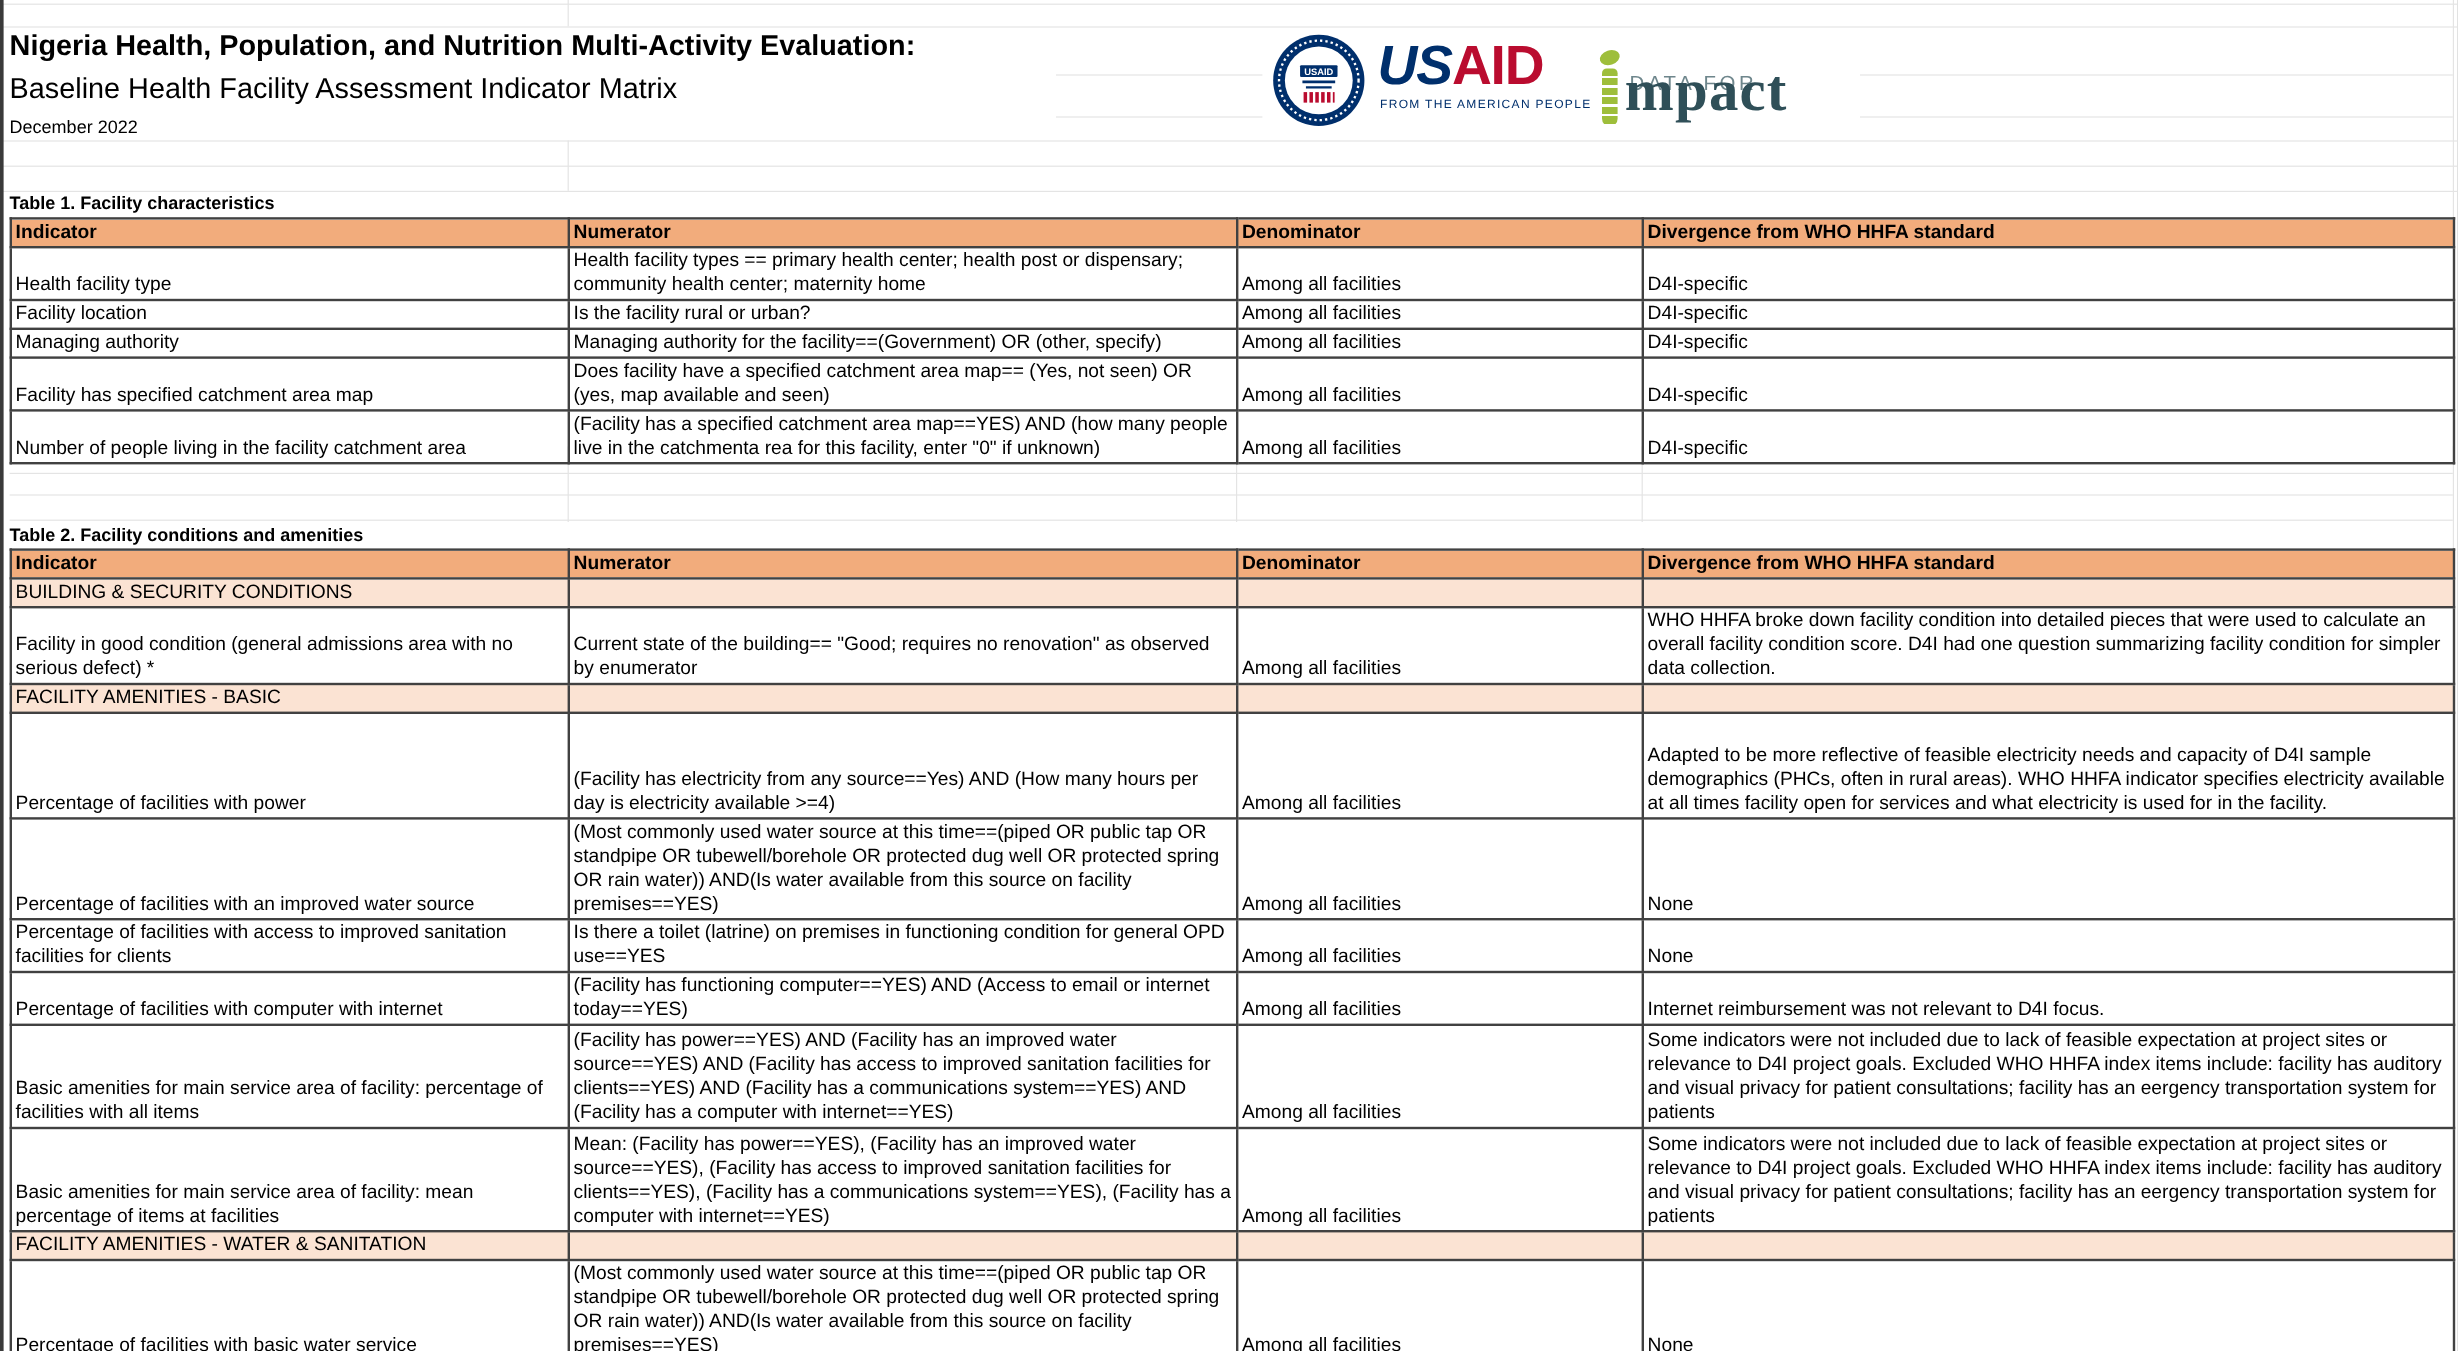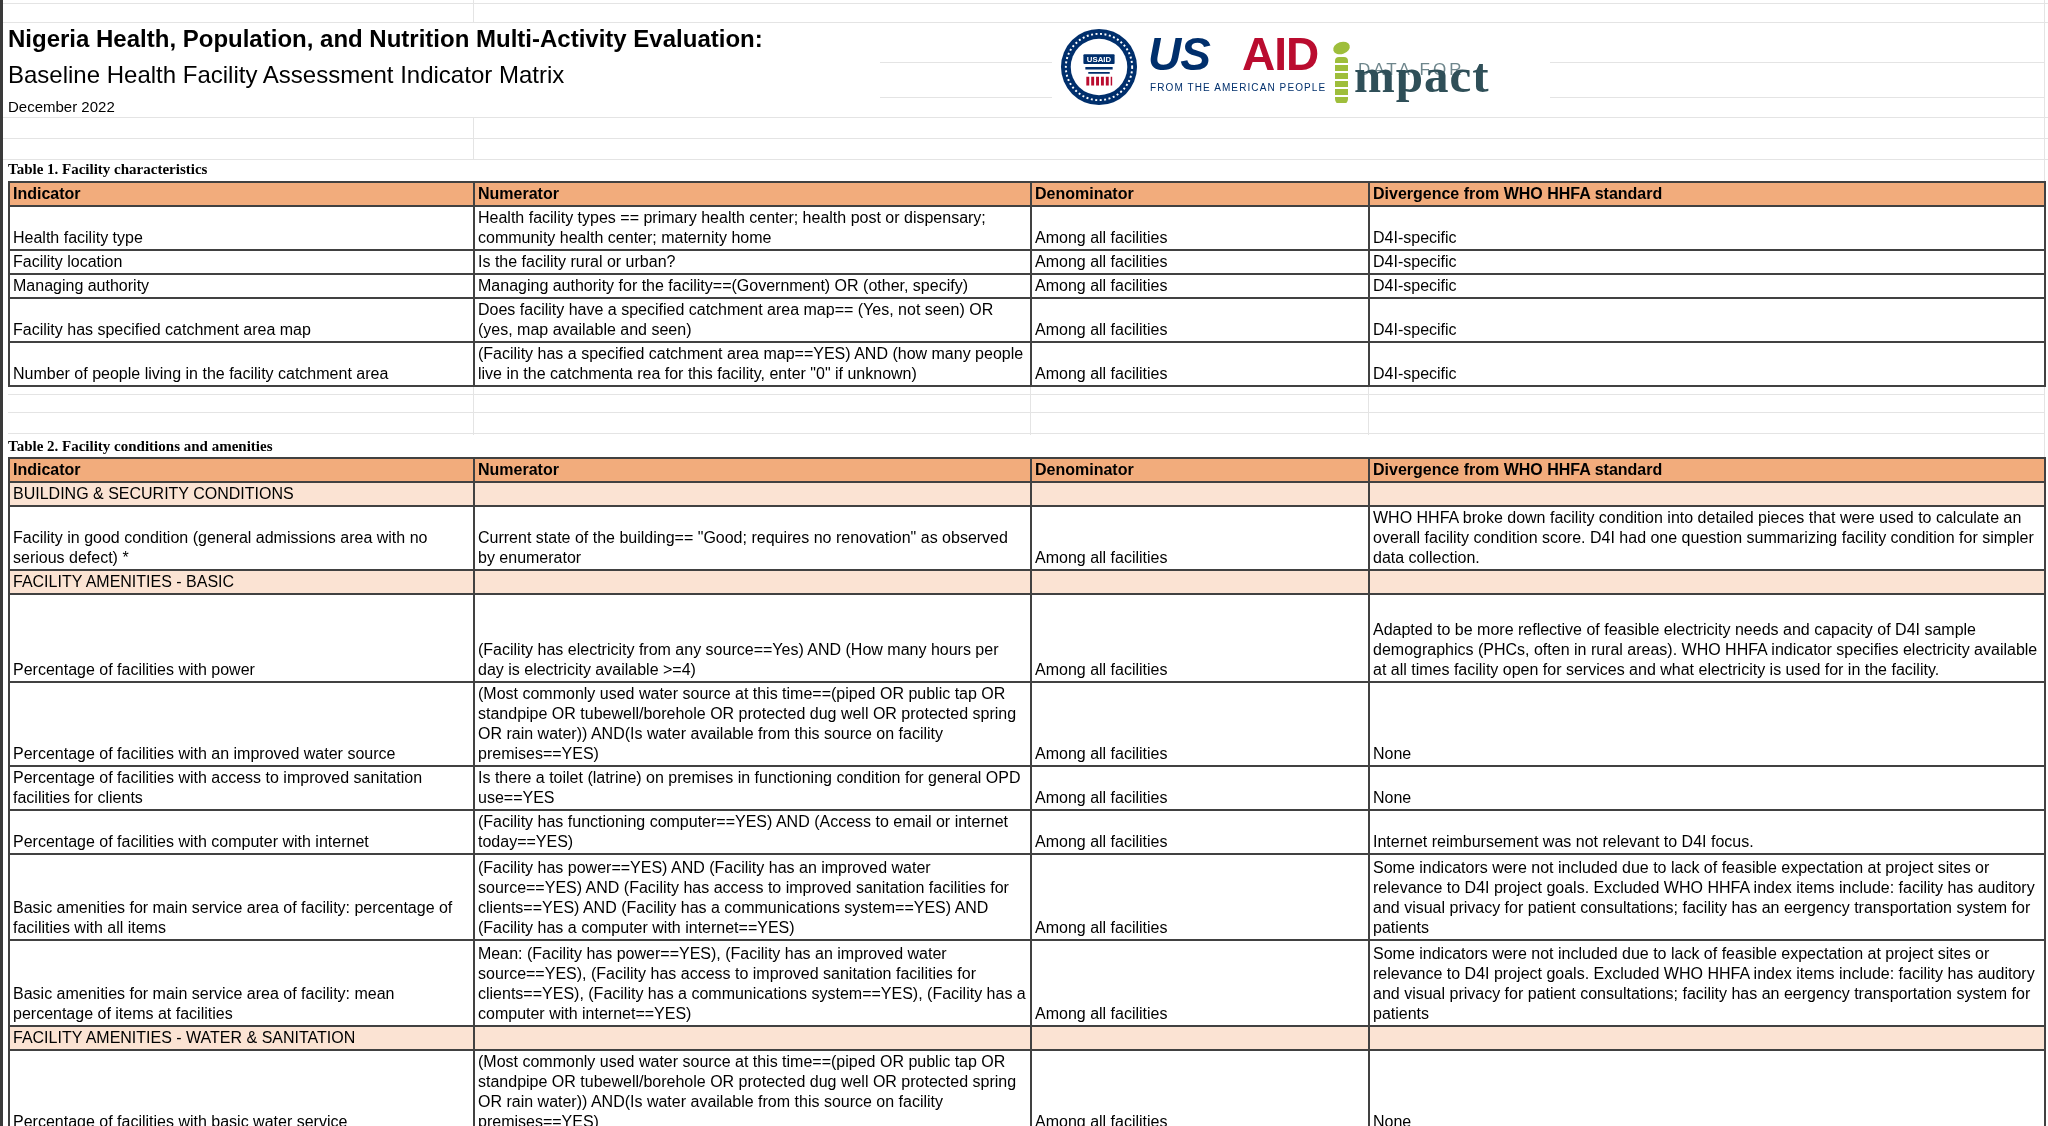--- a/index.html
+++ b/index.html
@@ -18,33 +18,33 @@
 
   
   .title{position:absolute; left:8px; top:22px; font-size:24px; font-weight:bold; line-height:34px; white-space:nowrap;}
   .subtitle{position:absolute; left:8px; top:58px; font-size:24px; font-weight:normal; line-height:34px; white-space:nowrap;}
   .docdate{position:absolute; left:8px; top:97px; font-size:15px; line-height:20px; white-space:nowrap;}
 
   
   .usaid{position:absolute; left:1060px; top:26px; width:250px; height:84px;}
   .usaid-seal{position:absolute; left:0; top:2px;}
   .usaid-word{position:absolute; left:88px; top:4px; font-size:46px; font-weight:bold; letter-spacing:-1px; line-height:48px; white-space:nowrap;}
-  .usaid-word .us{color:var(--usaid-navy);font-style:italic;} .usaid-word .aid{color:var(--usaid-red);margin-left:32px;}
+  .usaid-word .us{color:var(--usaid-navy);font-style:italic;} .usaid-word .aid{color:var(--usaid-red);}
   .usaid-tag{position:absolute; left:90px; top:56px; font-size:10px; letter-spacing:1.1px; color:var(--usaid-navy); white-space:nowrap;}
 
   .d4i{position:absolute; left:1332px; top:40px; width:200px; height:72px;}
   .d4i-i{position:absolute; left:0; top:2px; width:20px; height:66px;}
   .d4i-i .dot{position:absolute; left:1px; top:0; width:17px; height:12px; border-radius:50%; background:var(--d4i-green); transform:rotate(-18deg);}
   .d4i-i .bodybar{position:absolute; left:3px; top:15px; width:13px; height:48px; border-radius:4px 4px 6px 6px;
       background:repeating-linear-gradient(to bottom, var(--d4i-green) 0 6px, #ffffff 6px 8px);}
   .d4i-datafor{position:absolute; left:26px; top:0; font-size:17px; letter-spacing:3px; color:var(--d4i-gray); white-space:nowrap;margin-top:20px;}
   .d4i-mpact{position:absolute; left:22px; top:10px; font-family:Liberation Serif, serif; font-weight:bold; font-size:49px; line-height:52px; color:var(--d4i-teal); letter-spacing:1px; white-space:nowrap;}
 
   
-  .tcaption{position:absolute; left:8px; font-size:15px; font-weight:bold; line-height:21px; white-space:nowrap;font-family:Liberation Serif, serif;}
+  .tcaption{position:absolute; left:8px; font-size:15px; font-weight:bold; line-height:21px; white-space:nowrap;}
   .cap1{top:159px;} .cap2{top:436px;}
   table.matrix{position:absolute; left:8px; width:2036px; border-collapse:collapse; table-layout:fixed;}
   .t1{top:181px;} .t2{top:457px;}
   table.matrix th, table.matrix td{
     border:2px solid var(--table-border);
     font-size:16px; line-height:20px; text-align:left; vertical-align:bottom;
     padding:1px 4px 1px 3px; overflow:hidden; word-wrap:break-word;
   }
   table.matrix th{background:var(--header-bg); font-weight:bold;}
   tr.sec td{background:var(--section-bg);}

